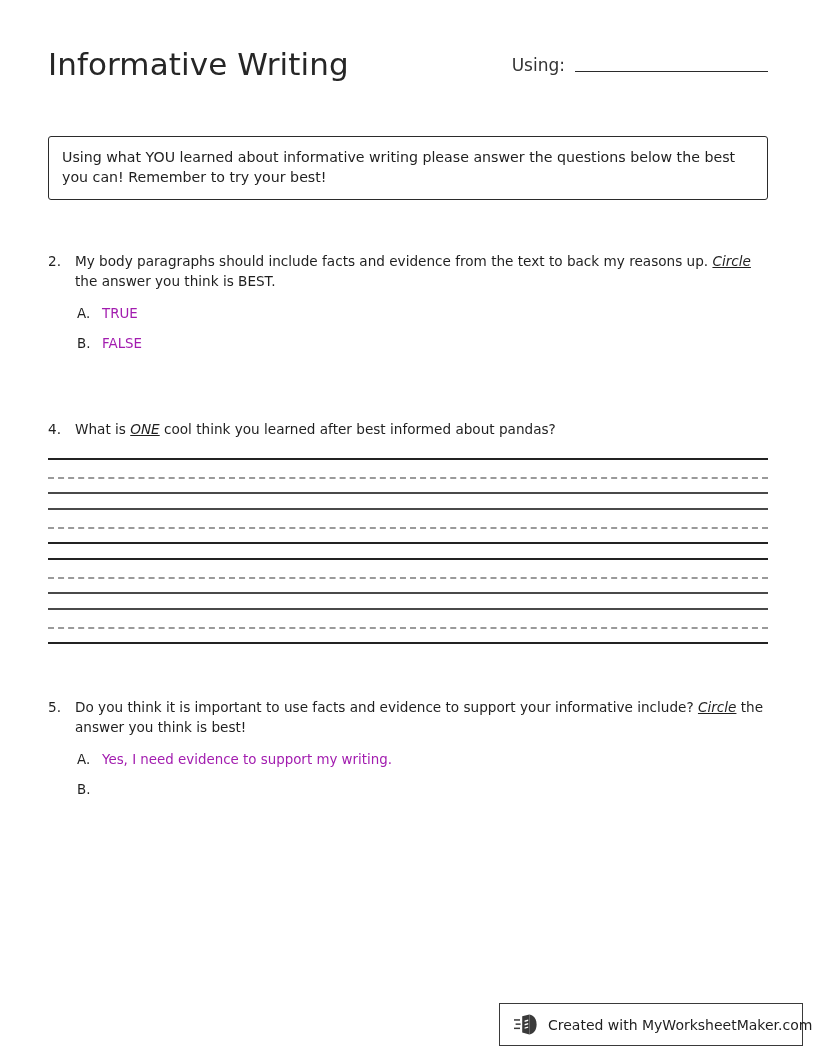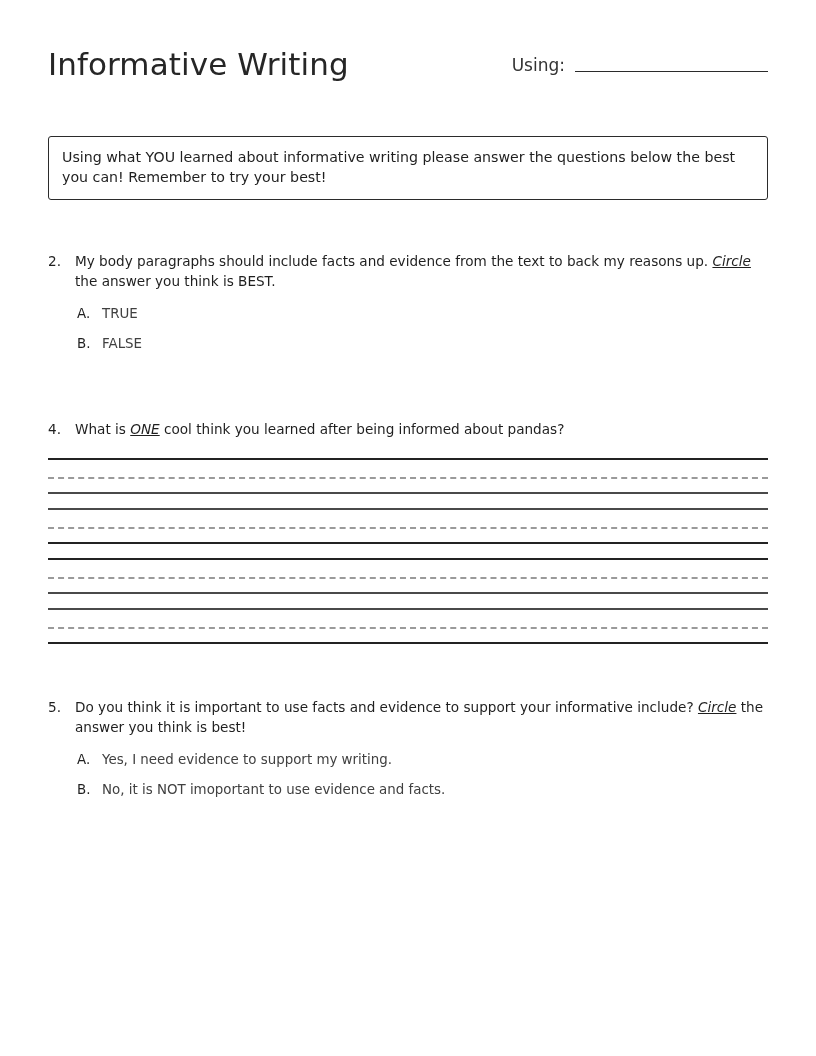--- a/index.html
+++ b/index.html
@@ -121,21 +121,21 @@
   .opt-letter {
     width: 25px;
     flex: 0 0 25px;
     font-size: 13.4px;
     line-height: 20px;
     color: #1f1f1f;
   }
   .opt-text {
     font-size: 13.4px;
     line-height: 20px;
-    color: #404040;
+    color: #a21caf;
   }
 
   
   .writing-area {
     position: absolute;
     left: 48px;
     top: 455px;
     width: 720px;
   }
   .rule-group {
@@ -225,21 +225,21 @@
       <div class="option">
         <span class="opt-letter">B.</span>
         <span class="opt-text">FALSE</span>
       </div>
     </div>
   </div>
 
   <div class="question" style="top:419px;">
     <div class="q-row">
       <span class="q-num">4.</span>
-      <span class="q-text"><span>What is </span><em>ONE</em><span> cool think you learned after being informed about pandas?</span></span>
+      <span class="q-text"><span>What is </span><em>ONE</em><span> cool think you learned after best informed about pandas?</span></span>
     </div>
   </div>
 
   <div class="writing-area">
     <div class="rule-group">
       <div class="rule-line rule-top"></div>
       <div class="rule-line rule-mid"></div>
       <div class="rule-line rule-bottom"></div>
     </div>
     <div class="rule-group flipped">
@@ -264,19 +264,35 @@
       <span class="q-num">5.</span>
       <span class="q-text"><span>Do you think it is important to use facts and evidence to support your informative include? </span><em>Circle</em><span> the answer you think is best!</span></span>
     </div>
     <div class="options">
       <div class="option">
         <span class="opt-letter">A.</span>
         <span class="opt-text">Yes, I need evidence to support my writing.</span>
       </div>
       <div class="option">
         <span class="opt-letter">B.</span>
-        <span class="opt-text">No, it is NOT imoportant to use evidence and facts.</span>
-      </div>
-    </div>
-  </div>
-
+      </div>
+    </div>
+  </div>
+
+  <div class="footer-badge">
+    <span class="badge-icon">
+      <svg viewBox="0 0 24 24" width="24" height="24" aria-hidden="true">
+        <g fill="#3a3a3a">
+          <rect x="0" y="6.2" width="6" height="1.5"></rect>
+          <rect x="1.6" y="10.4" width="5" height="1.5"></rect>
+          <rect x="0" y="14.6" width="6" height="1.5"></rect>
+          <path d="M8.2 3.2 L15.4 1.6 L15.4 21.4 L8.2 19.6 Z"></path>
+          <path d="M15.4 1.6 C20.2 2.4 22.6 6.4 22.6 11.5 C22.6 16.6 20.2 20.6 15.4 21.4 Z"></path>
+          <path d="M10.6 7.6 L14.2 6.6 L14.2 8.0 L10.6 9.0 Z" fill="#ffffff"></path>
+          <path d="M10.6 11.0 L14.2 10.0 L14.2 11.4 L10.6 12.4 Z" fill="#ffffff"></path>
+          <path d="M10.6 14.4 L14.2 13.4 L14.2 14.8 L10.6 15.8 Z" fill="#ffffff"></path>
+        </g>
+      </svg>
+    </span>
+    <span class="badge-text">Created with MyWorksheetMaker.com</span>
+  </div>
 
 </div>
 
 </body></html>

